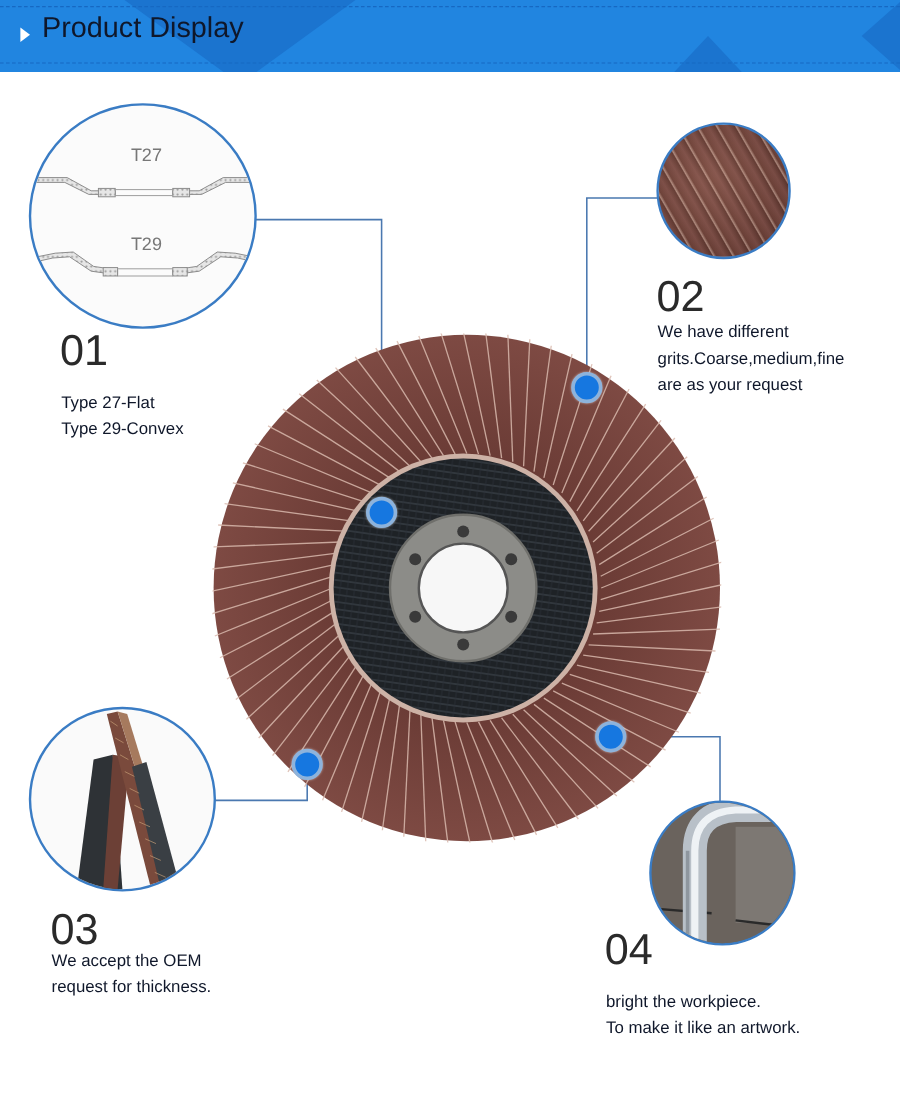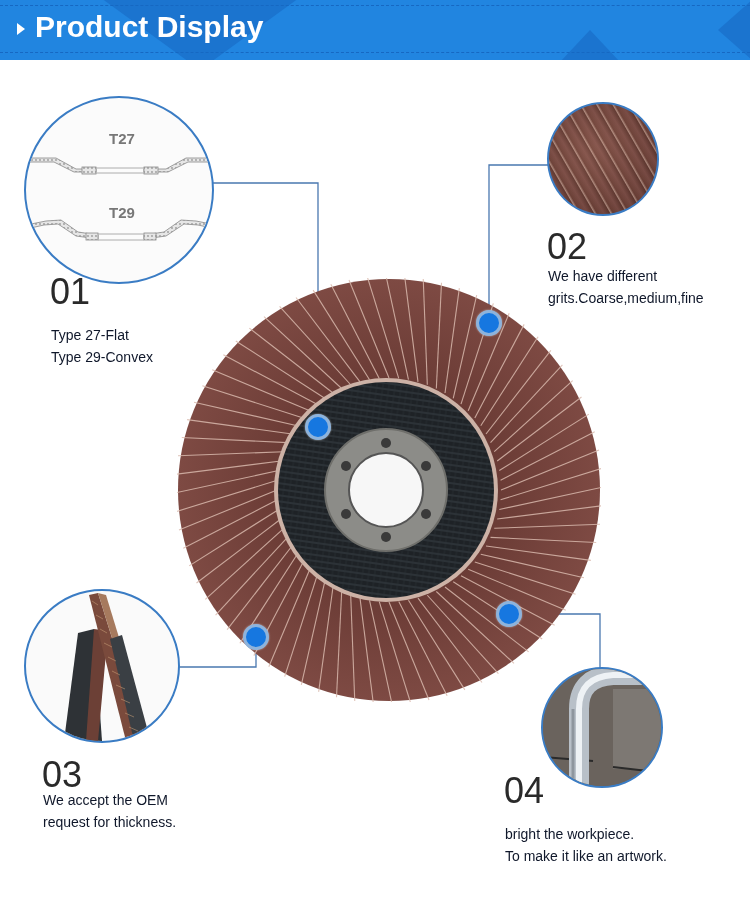--- a/index.html
+++ b/index.html
@@ -29,22 +29,22 @@
     border-top: 30px solid transparent; border-bottom: 30px solid transparent;
     border-right: 34px solid #1b74cf;
   }
   .header .arrow {
     position: absolute; left: 17px; top: 23px; width: 0; height: 0;
     border-top: 6px solid transparent; border-bottom: 6px solid transparent;
     border-left: 8px solid #ffffff;
   }
   .header .title {
     position: absolute; left: 35px; top: 10px;
-    font-family: "Liberation Sans", sans-serif; font-weight: bold;
-    font-size: 30px; color: #ffffff; letter-spacing: 0px;
+    font-family: "Liberation Sans", sans-serif; font-weight: normal;
+    font-size: 24px; color: #0f172a; letter-spacing: 0px;
   }
 
   .lines { position: absolute; left: 0; top: 0; width: 750px; height: 920px; }
 
   .callout-circle {
     position: absolute; border-radius: 50%; border: 2px solid #3a7cc4; overflow: hidden;
   }
 
   .disc-wrap { position: absolute; left: 177px; top: 278px; width: 424px; height: 424px; }
 
@@ -80,21 +80,21 @@
 
   <polyline points="211,183 318,183 318,427" fill="none" stroke="#4a78b0" stroke-width="1.3"></polyline>
 
   <polyline points="549,165 489,165 489,323" fill="none" stroke="#4a78b0" stroke-width="1.3"></polyline>
 
   <polyline points="256,637 256,667 178,667" fill="none" stroke="#4a78b0" stroke-width="1.3"></polyline>
 
   <polyline points="509,614 600,614 600,668" fill="none" stroke="#4a78b0" stroke-width="1.3"></polyline>
 </svg>
 
-<div class="callout-circle" style="left:24px; top:96px; width:190px; height:188px; background:#fbfbfb;font-weight:bold;">
+<div class="callout-circle" style="left:24px; top:86px; width:190px; height:188px; background:#fbfbfb;">
   <svg width="190" height="188" viewBox="0 0 190 188">
     <defs>
       <pattern id="hatch" width="4" height="4" patternUnits="userSpaceOnUse">
         <rect width="4" height="4" fill="#e6e6e6"></rect>
         <circle cx="2" cy="2" r="0.9" fill="#9a9a9a"></circle>
       </pattern>
     </defs>
 
     <text x="96" y="46" text-anchor="middle" font-family="Liberation Sans, sans-serif" font-size="15" fill="#777">T27</text>
     <path d="M0,60 L30,60 L50,71 L70,71 L70,74 L48,74 L28,64 L0,64 Z" fill="url(#hatch)" stroke="#888" stroke-width="0.8"></path>
@@ -122,20 +122,21 @@
 
 <div class="callout-circle" style="left:547px; top:102px; width:112px; height:114px;
      background: repeating-linear-gradient(60deg, #6b3f36 0px, #80504a 6px, #5a342d 11px, #c9a79a 12px, #6b3f36 14px);">
   <div style="position:absolute; inset:0; background: radial-gradient(circle at 40% 40%, rgba(160,110,95,0.35), rgba(60,30,25,0.3));"></div>
 </div>
 
 <div class="num" style="left:547px; top:229px;">02</div>
 <div class="desc" style="left:548px; top:265px;">
   <div>We have different</div>
   <div>grits.Coarse,medium,fine</div>
+  <div>are as your request</div>
 </div>
 
 <div class="disc-wrap">
   <svg width="424" height="424" viewBox="0 0 424 424">
     <defs>
       <radialGradient id="flapShade" cx="50%" cy="50%" r="50%">
         <stop offset="50%" stop-color="#6a3b35"></stop>
         <stop offset="100%" stop-color="#7e4a43"></stop>
       </radialGradient>
       <pattern id="mesh" width="6" height="6" patternUnits="userSpaceOnUse" patternTransform="rotate(8)">

